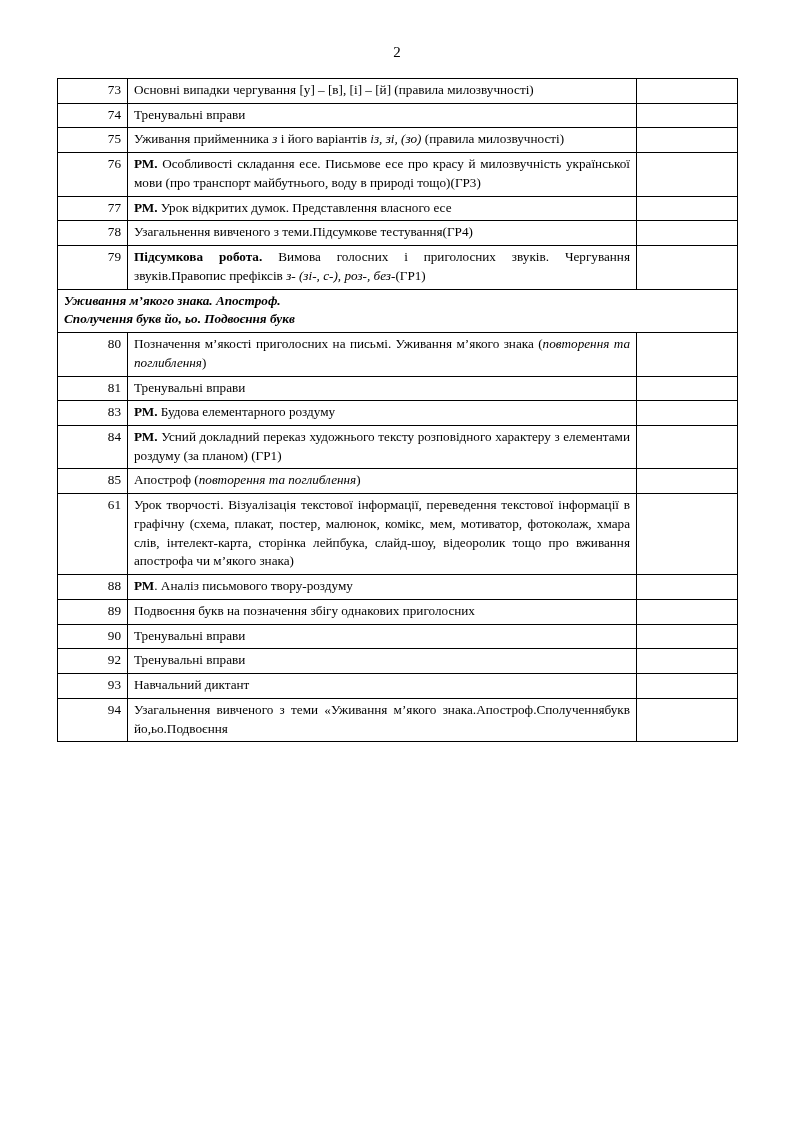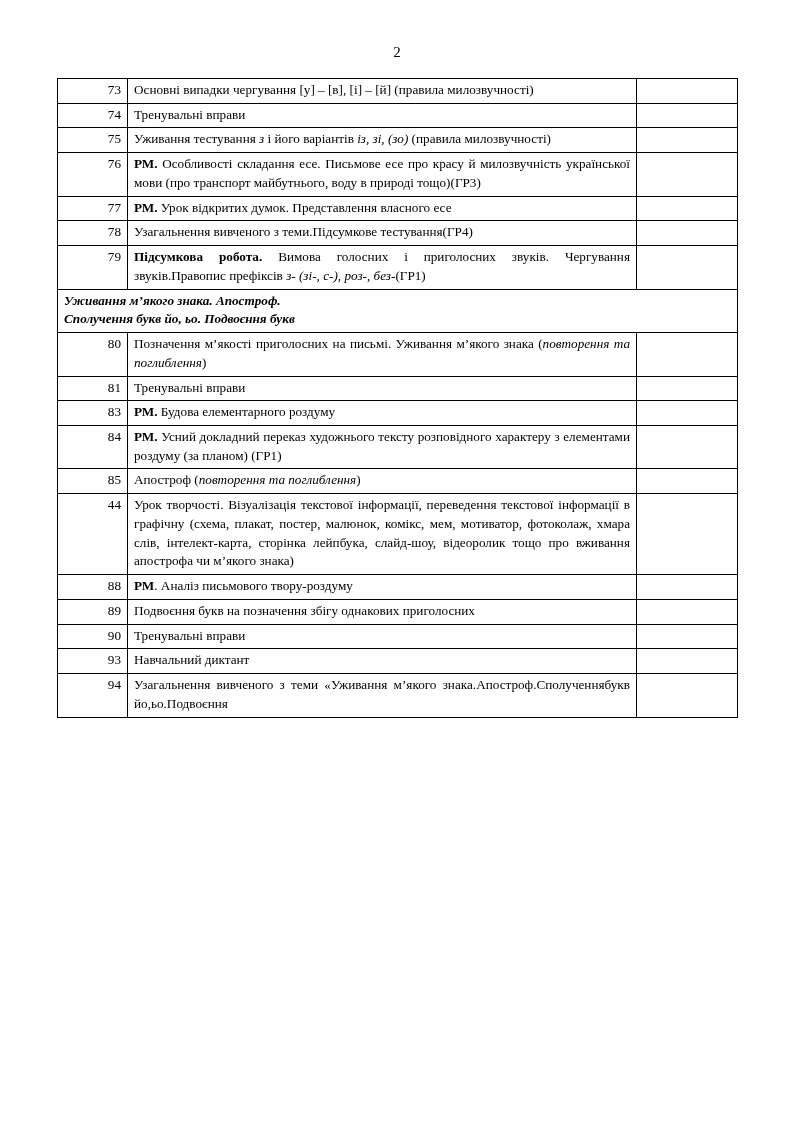--- a/index.html
+++ b/index.html
@@ -103,21 +103,21 @@
             <td class="body"><span>Основні випадки чергування [у] – [в], [і] – [й] (правила милозвучності)</span></td>
             <td class="note">&nbsp;</td>
           </tr>
           <tr>
             <td class="num">74</td>
             <td class="body"><span>Тренувальні вправи</span></td>
             <td class="note">&nbsp;</td>
           </tr>
           <tr>
             <td class="num">75</td>
-            <td class="body"><span>Уживання тестування </span><i>з</i><span> і його варіантів </span><i>із, зі, (зо)</i><span> (правила милозвучності)</span></td>
+            <td class="body"><span>Уживання прийменника </span><i>з</i><span> і його варіантів </span><i>із, зі, (зо)</i><span> (правила милозвучності)</span></td>
             <td class="note">&nbsp;</td>
           </tr>
           <tr>
             <td class="num">76</td>
             <td class="body"><b>РМ.</b><span> Особливості складання есе. Письмове есе про красу й милозвучність української  мови (про транспорт майбутнього, воду в природі тощо)(ГР3)</span></td>
             <td class="note">&nbsp;</td>
           </tr>
           <tr>
             <td class="num">77</td>
             <td class="body"><b>РМ.</b><span> Урок відкритих думок. Представлення власного есе</span></td>
@@ -158,36 +158,41 @@
             <td class="num">84</td>
             <td class="body"><b>РМ.</b><span> Усний докладний переказ художнього тексту розповідного характеру з елементами роздуму (за планом) (ГР1)</span></td>
             <td class="note">&nbsp;</td>
           </tr>
           <tr>
             <td class="num">85</td>
             <td class="body"><span>Апостроф (</span><i>повторення та поглиблення</i><span>)</span></td>
             <td class="note">&nbsp;</td>
           </tr>
           <tr>
-            <td class="num">44</td>
+            <td class="num">61</td>
             <td class="body"><span>Урок творчості. Візуалізація текстової інформації, переведення текстової інформації в графічну (схема, плакат, постер, малюнок, комікс, мем, мотиватор, фотоколаж, хмара слів, інтелект-карта, сторінка лейпбука, слайд-шоу, відеоролик тощо про вживання апострофа чи м’якого знака)</span></td>
             <td class="note">&nbsp;</td>
           </tr>
           <tr>
             <td class="num">88</td>
             <td class="body"><b>РМ</b><span>. Аналіз письмового твору-роздуму</span></td>
             <td class="note">&nbsp;</td>
           </tr>
           <tr>
             <td class="num">89</td>
             <td class="body"><span>Подвоєння букв на позначення збігу однакових приголосних</span></td>
             <td class="note">&nbsp;</td>
           </tr>
           <tr>
             <td class="num">90</td>
+            <td class="body"><span>Тренувальні вправи</span></td>
+            <td class="note">&nbsp;</td>
+          </tr>
+          <tr>
+            <td class="num">92</td>
             <td class="body"><span>Тренувальні вправи</span></td>
             <td class="note">&nbsp;</td>
           </tr>
           <tr>
             <td class="num">93</td>
             <td class="body"><span>Навчальний диктант</span></td>
             <td class="note">&nbsp;</td>
           </tr>
           <tr>
             <td class="num">94</td>

